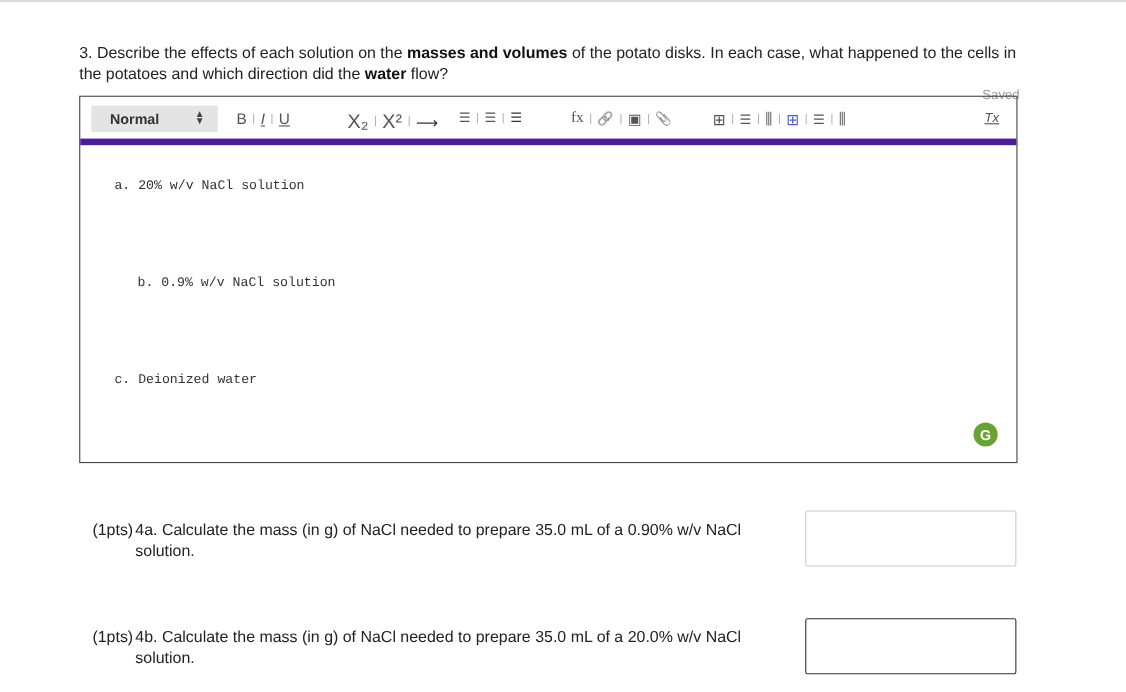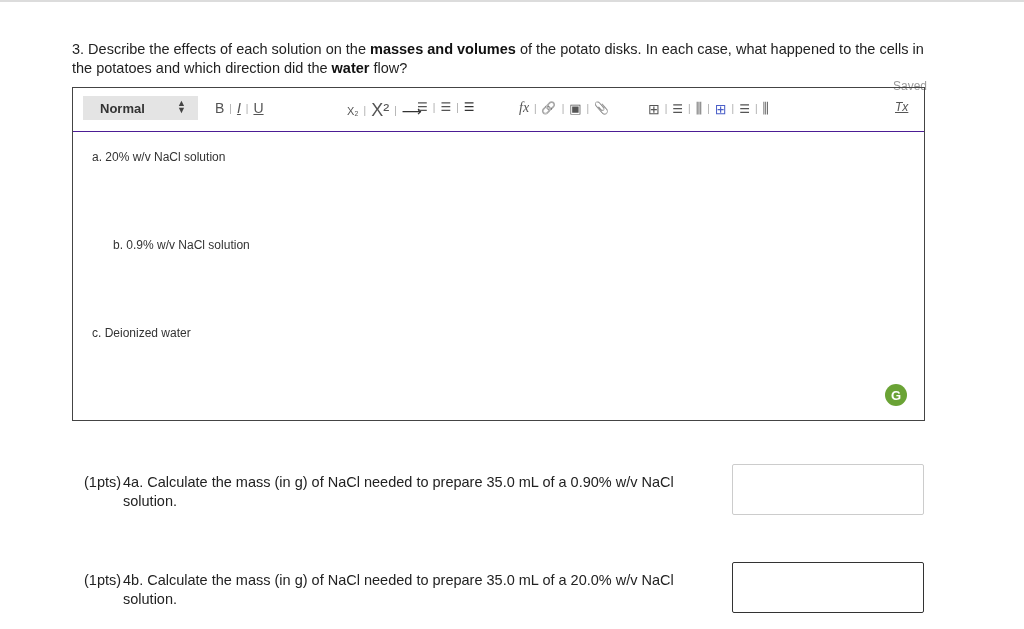--- a/index.html
+++ b/index.html
@@ -19,33 +19,33 @@
   .saved {
     position: absolute; right: 97px; top: 63px;
     font-size: 12px; color: #9a9a9a; margin-top: 16px;
   }
   .editor {
     position: absolute; left: 72px; top: 87px; width: 853px; height: 334px;
     border: 1px solid #444; box-sizing: border-box;
   }
   .toolbar {
     position: absolute; left: 0; top: 0; right: 0; height: 44px;
-    border-bottom: 1px solid #4c1d95; box-sizing: border-box;
+    border-bottom: 6px solid #4c1d95; box-sizing: border-box;
   }
   .format-select {
     position: absolute; left: 10px; top: 8px; width: 115px; height: 24px;
     background: #e4e4e4; font-size: 13px; font-weight: 700; color: #333;
     display: flex; align-items: center; box-sizing: border-box; padding-left: 17px;
   }
   .format-select .arrows { position: absolute; right: 12px; top: 4px; font-size: 9px; line-height: 7px; color: #444; }
   .tb { position: absolute; top: 12px; font-size: 14px; color: #555; display: flex; align-items: center; gap: 5px; }
   .tb .sep { color: #aaa; font-size: 10px; }
   .tb .btn { cursor: pointer; }
   .editor-body { position: absolute; left: 15px; top: 58px; font-size: 12px; color: #333; }
-  .editor-body p { margin: 4px; position: absolute; white-space: nowrap; }
+  .editor-body p { margin: 16px; position: absolute; white-space: nowrap; font-family: Liberation Mono, monospace; }
   .grammarly {
     position: absolute; left: 812px; top: 296px; width: 22px; height: 22px; border-radius: 50%;
     background: #6aa335; color: #fff; font-size: 13px; font-weight: 700;
     display: flex; align-items: center; justify-content: center;
   }
   .q4 { position: absolute; left: 72px; font-size: 14.5px; line-height: 19px; color: #222; }
   .q4 .pts { position: absolute; left: 12px; top: 0; }
   .q4 .txt { position: absolute; left: 51px; top: 0; width: 600px; }
   .answer {
     position: absolute; left: 732px; width: 192px; height: 51px;
@@ -73,37 +73,37 @@
 
     <div class="tb" style="left:142px;">
       <span class="btn" style="font-family:'Liberation Sans',sans-serif;">B</span>
       <span class="sep">|</span>
       <span class="btn" style="font-style:italic;text-decoration:underline;text-decoration-thickness:1px;">I</span>
       <span class="sep">|</span>
       <span class="btn" style="text-decoration:underline;">U</span>
     </div>
 
     <div class="tb" style="left:243px;">
-      <span class="btn" style="font-size:11px;margin-left:31px;">X₂</span>
+      <span class="btn" style="font-size:18px;">X₂</span>
       <span class="sep">|</span>
       <span class="btn" style="font-size:18px;">X²</span>
       <span class="sep">|</span>
       <span class="btn" style="color:#333;">⟶</span>
     </div>
 
     <div class="tb" style="left:344px;">
       <span class="btn" style="font-size:12px;">☰</span>
       <span class="sep">|</span>
       <span class="btn" style="font-size:12px;">☰</span>
       <span class="sep">|</span>
       <span class="btn" style="font-size:12px;color:#333;">☰</span>
     </div>
 
     <div class="tb" style="left:446px;">
-      <span class="btn" style="font-family:'Liberation Serif',serif;font-style:italic;">fx</span>
+      <span class="btn" style="font-family:'Liberation Serif',serif;">fx</span>
       <span class="sep">|</span>
       <span class="btn" style="font-size:12px;filter:grayscale(1);">🔗</span>
       <span class="sep">|</span>
       <span class="btn" style="font-size:13px;">▣</span>
       <span class="sep">|</span>
       <span class="btn" style="font-size:12px;filter:grayscale(1);">📎</span>
     </div>
 
     <div class="tb" style="left:575px;">
       <span class="btn">⊞</span>

